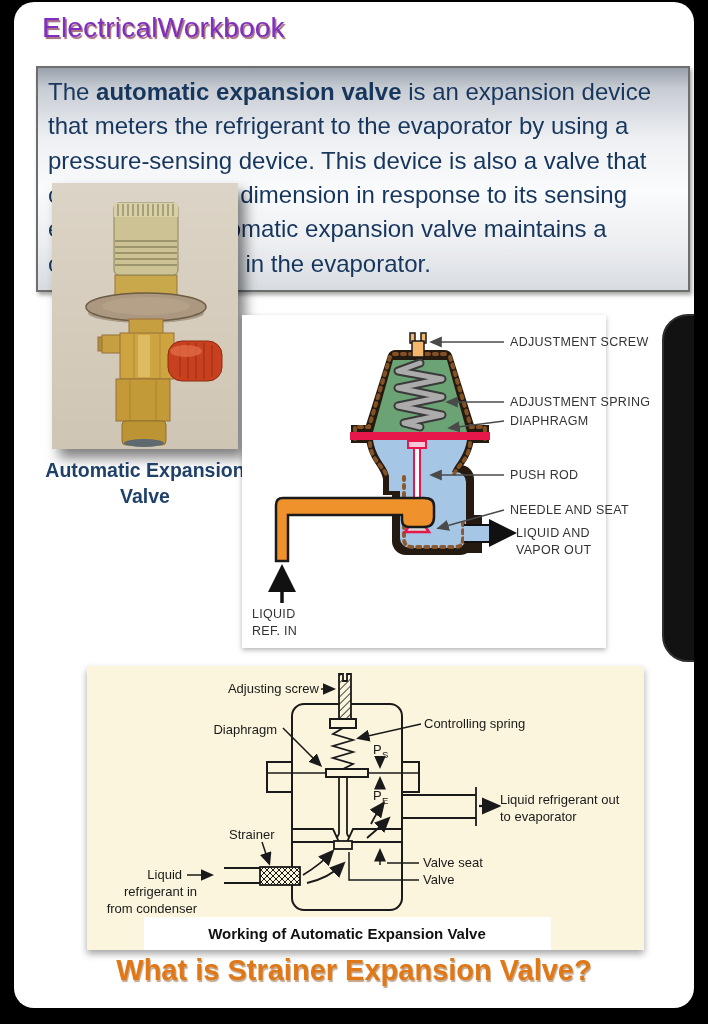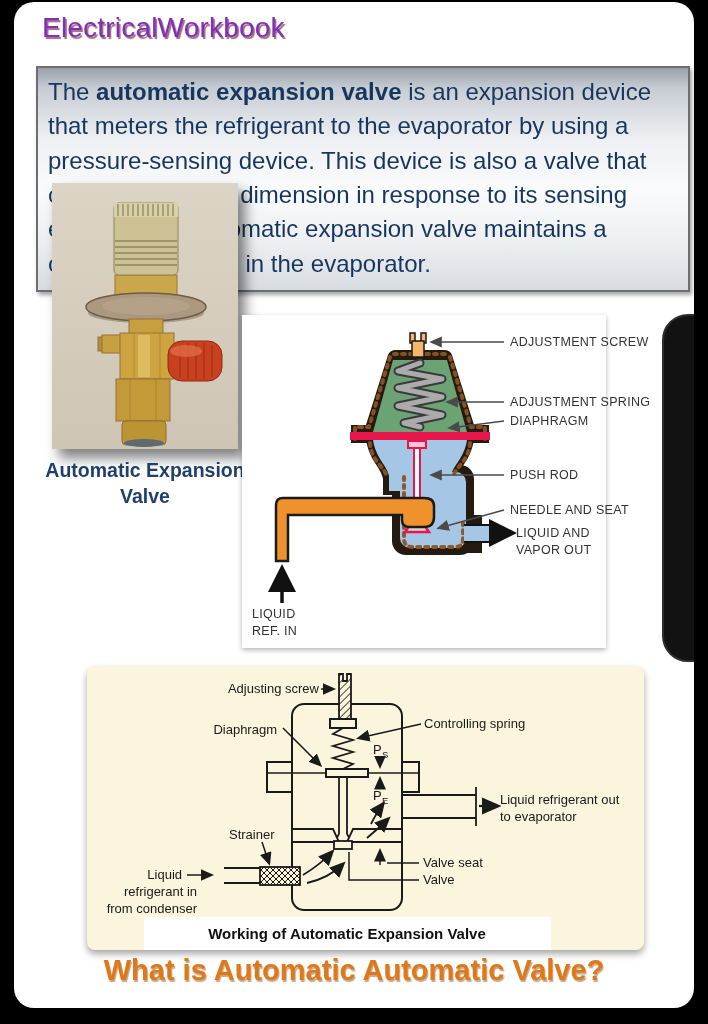--- a/index.html
+++ b/index.html
@@ -40,21 +40,21 @@
   .tablet{
     position:absolute;left:648px;top:312px;width:56px;height:344px;
     background:#121212;border:2px solid #2e2e2e;border-radius:26px;
   }
   .cutaway-box{
     position:absolute;left:228px;top:313px;width:364px;height:333px;
     background:#ffffff;box-shadow:0 2px 5px rgba(0,0,0,.30);
   }
   .working-box{
     position:absolute;left:73px;top:664px;width:557px;height:284px;
-    background:#FAF5DC;border-radius:8px;box-shadow:0 4px 7px rgba(0,0,0,.35);
+    background:#FAF5DC;border-radius:0;box-shadow:0 4px 7px rgba(0,0,0,.35);
   }
   .footer-title{
     position:absolute;left:0;top:952px;width:680px;text-align:center;
     font-size:29px;font-weight:bold;color:#E07818;
     text-shadow:1px 2px 1px rgba(120,60,0,.45);
   }
   svg{display:block;}
   .cutlabel{font-size:12.5px;letter-spacing:.3px;fill:#333;}
   .wklabel{font-size:13px;fill:#1a1a1a;}
   .wkcaption{font-size:15px;font-weight:bold;fill:#111;}
@@ -291,15 +291,15 @@
       <text x="110" y="230" class="wklabel" text-anchor="end">refrigerant in</text>
       <text x="110" y="247" class="wklabel" text-anchor="end">from condenser</text>
       <text x="336" y="201" class="wklabel">Valve seat</text>
       <text x="336" y="218" class="wklabel">Valve</text>
 
       <rect x="57" y="251" width="407" height="33" fill="#ffffff"></rect>
       <text x="260" y="273" class="wkcaption" text-anchor="middle">Working of Automatic Expansion Valve</text>
     </svg>
   </div>
 
-  <div class="footer-title">What is Automatic Automatic Valve?</div>
+  <div class="footer-title">What is Strainer Expansion Valve?</div>
 
 </div>
 
 </body></html>

